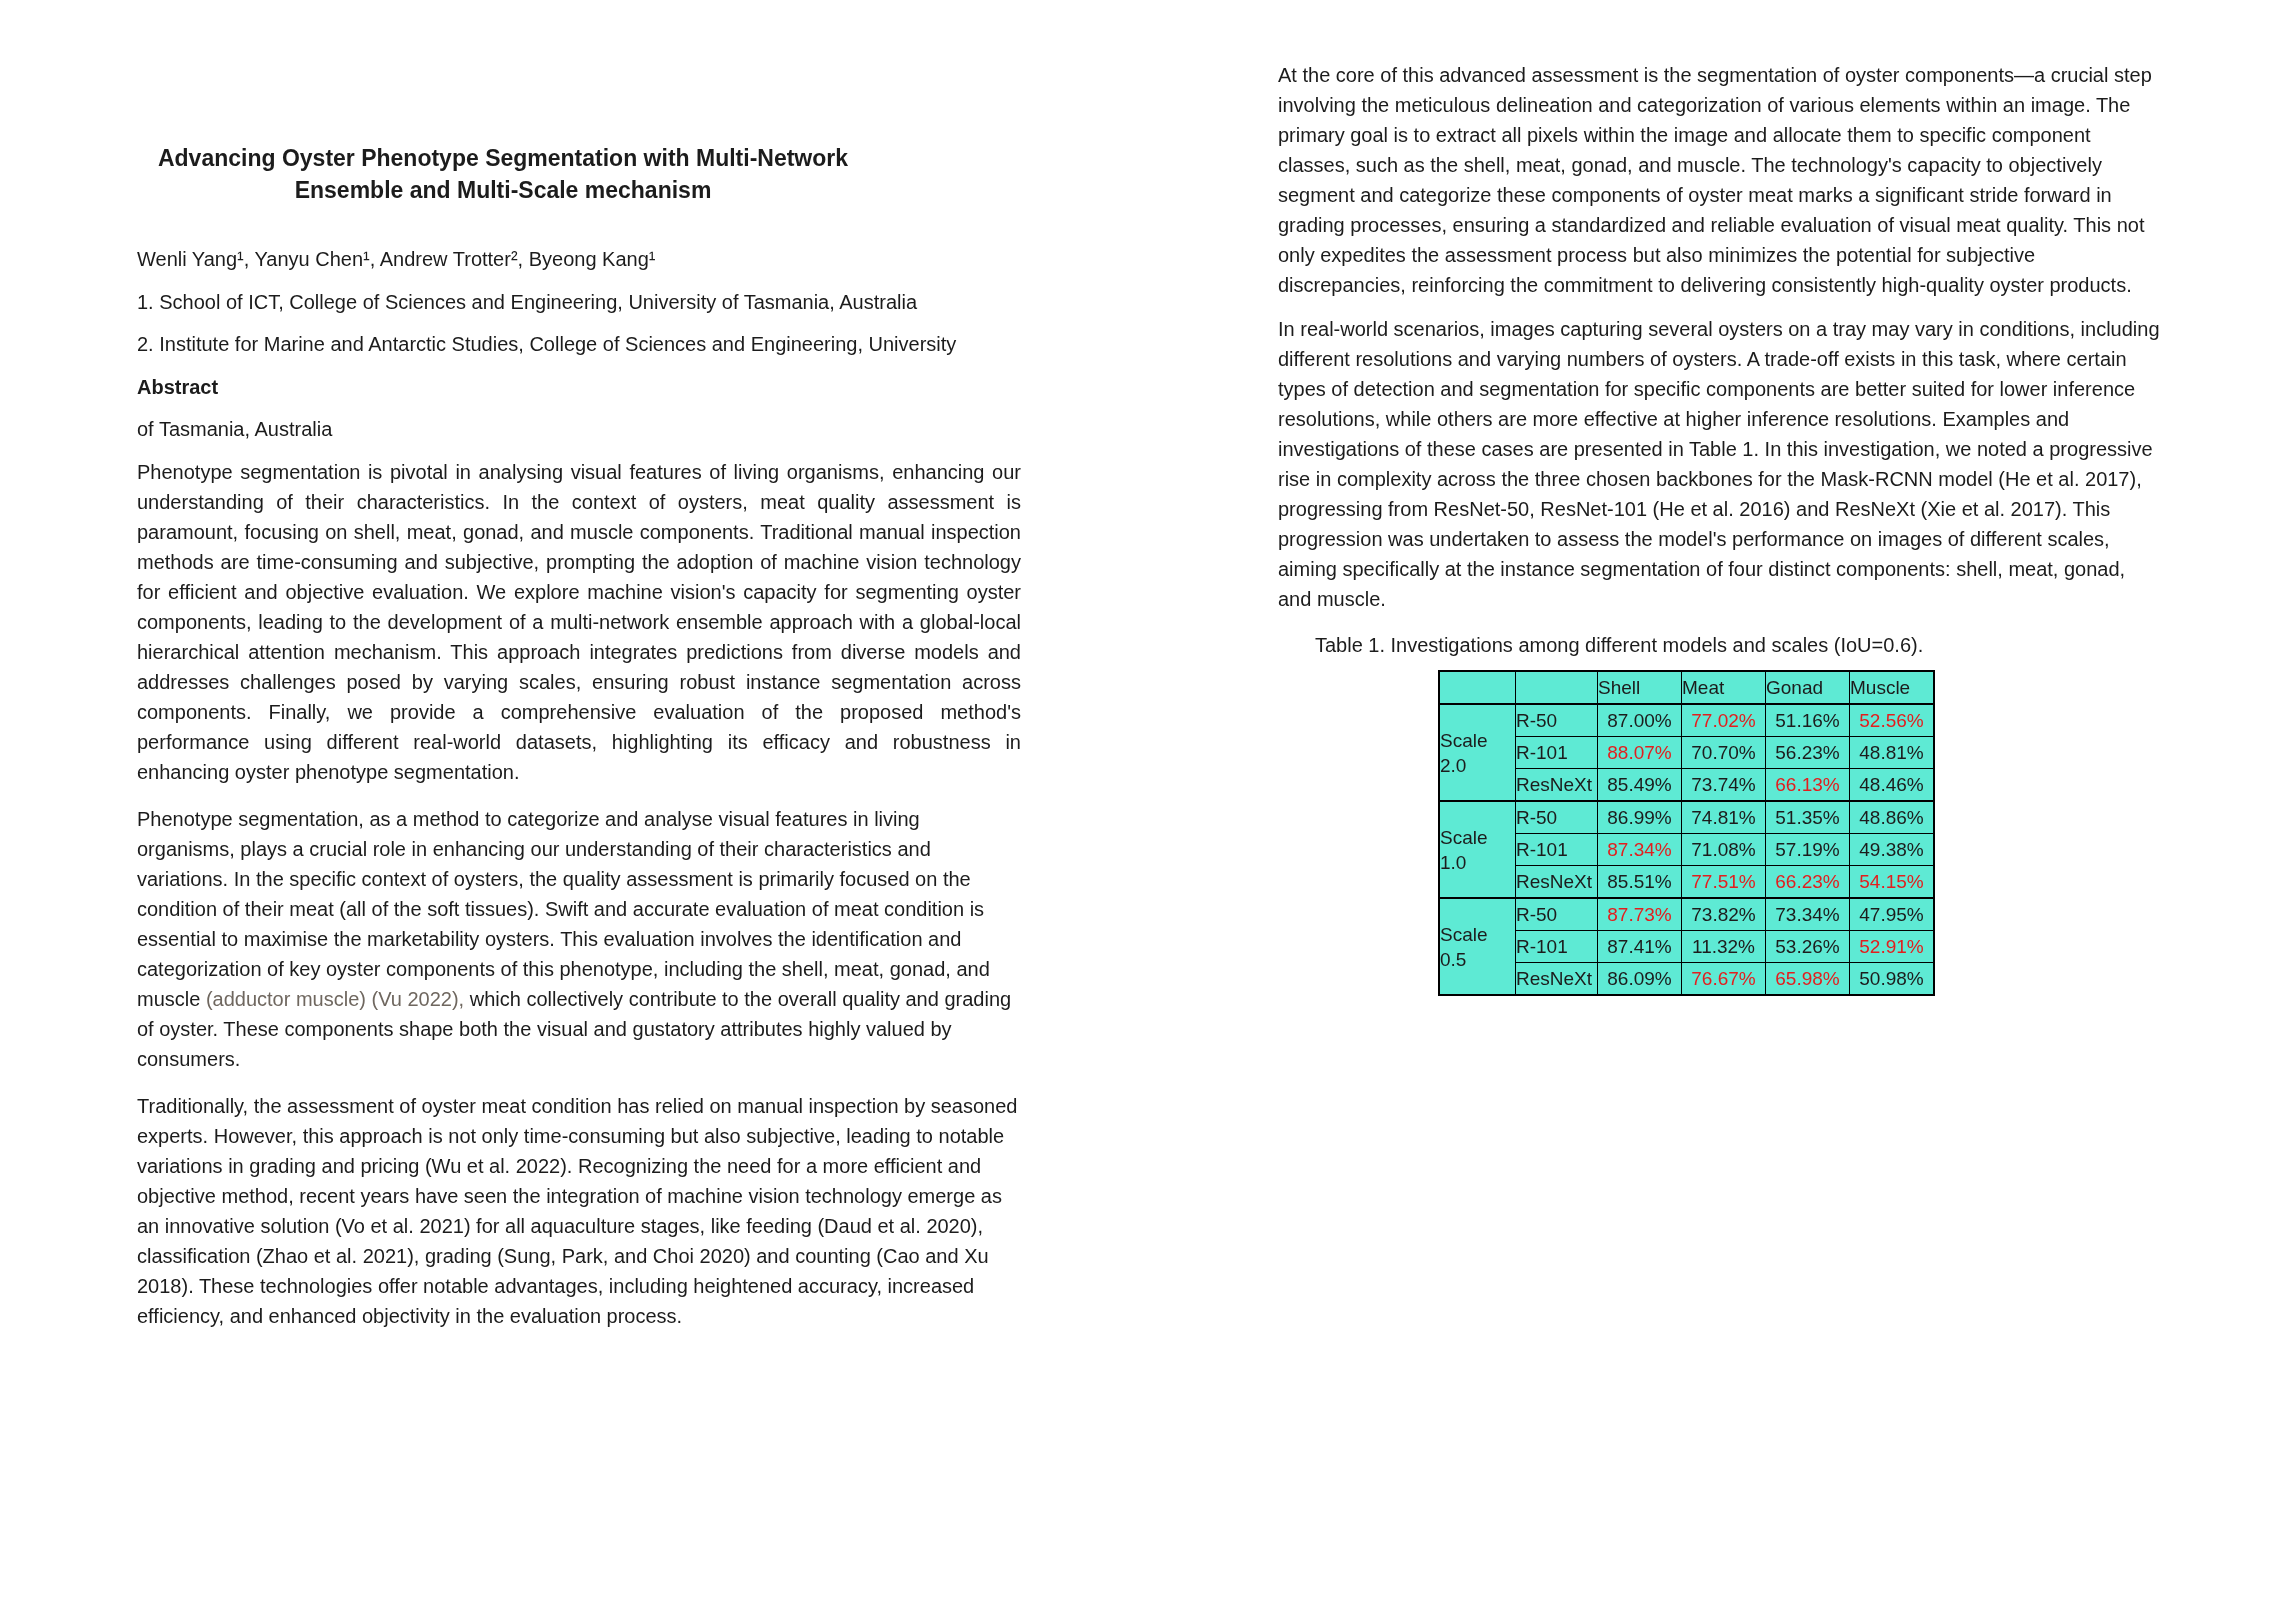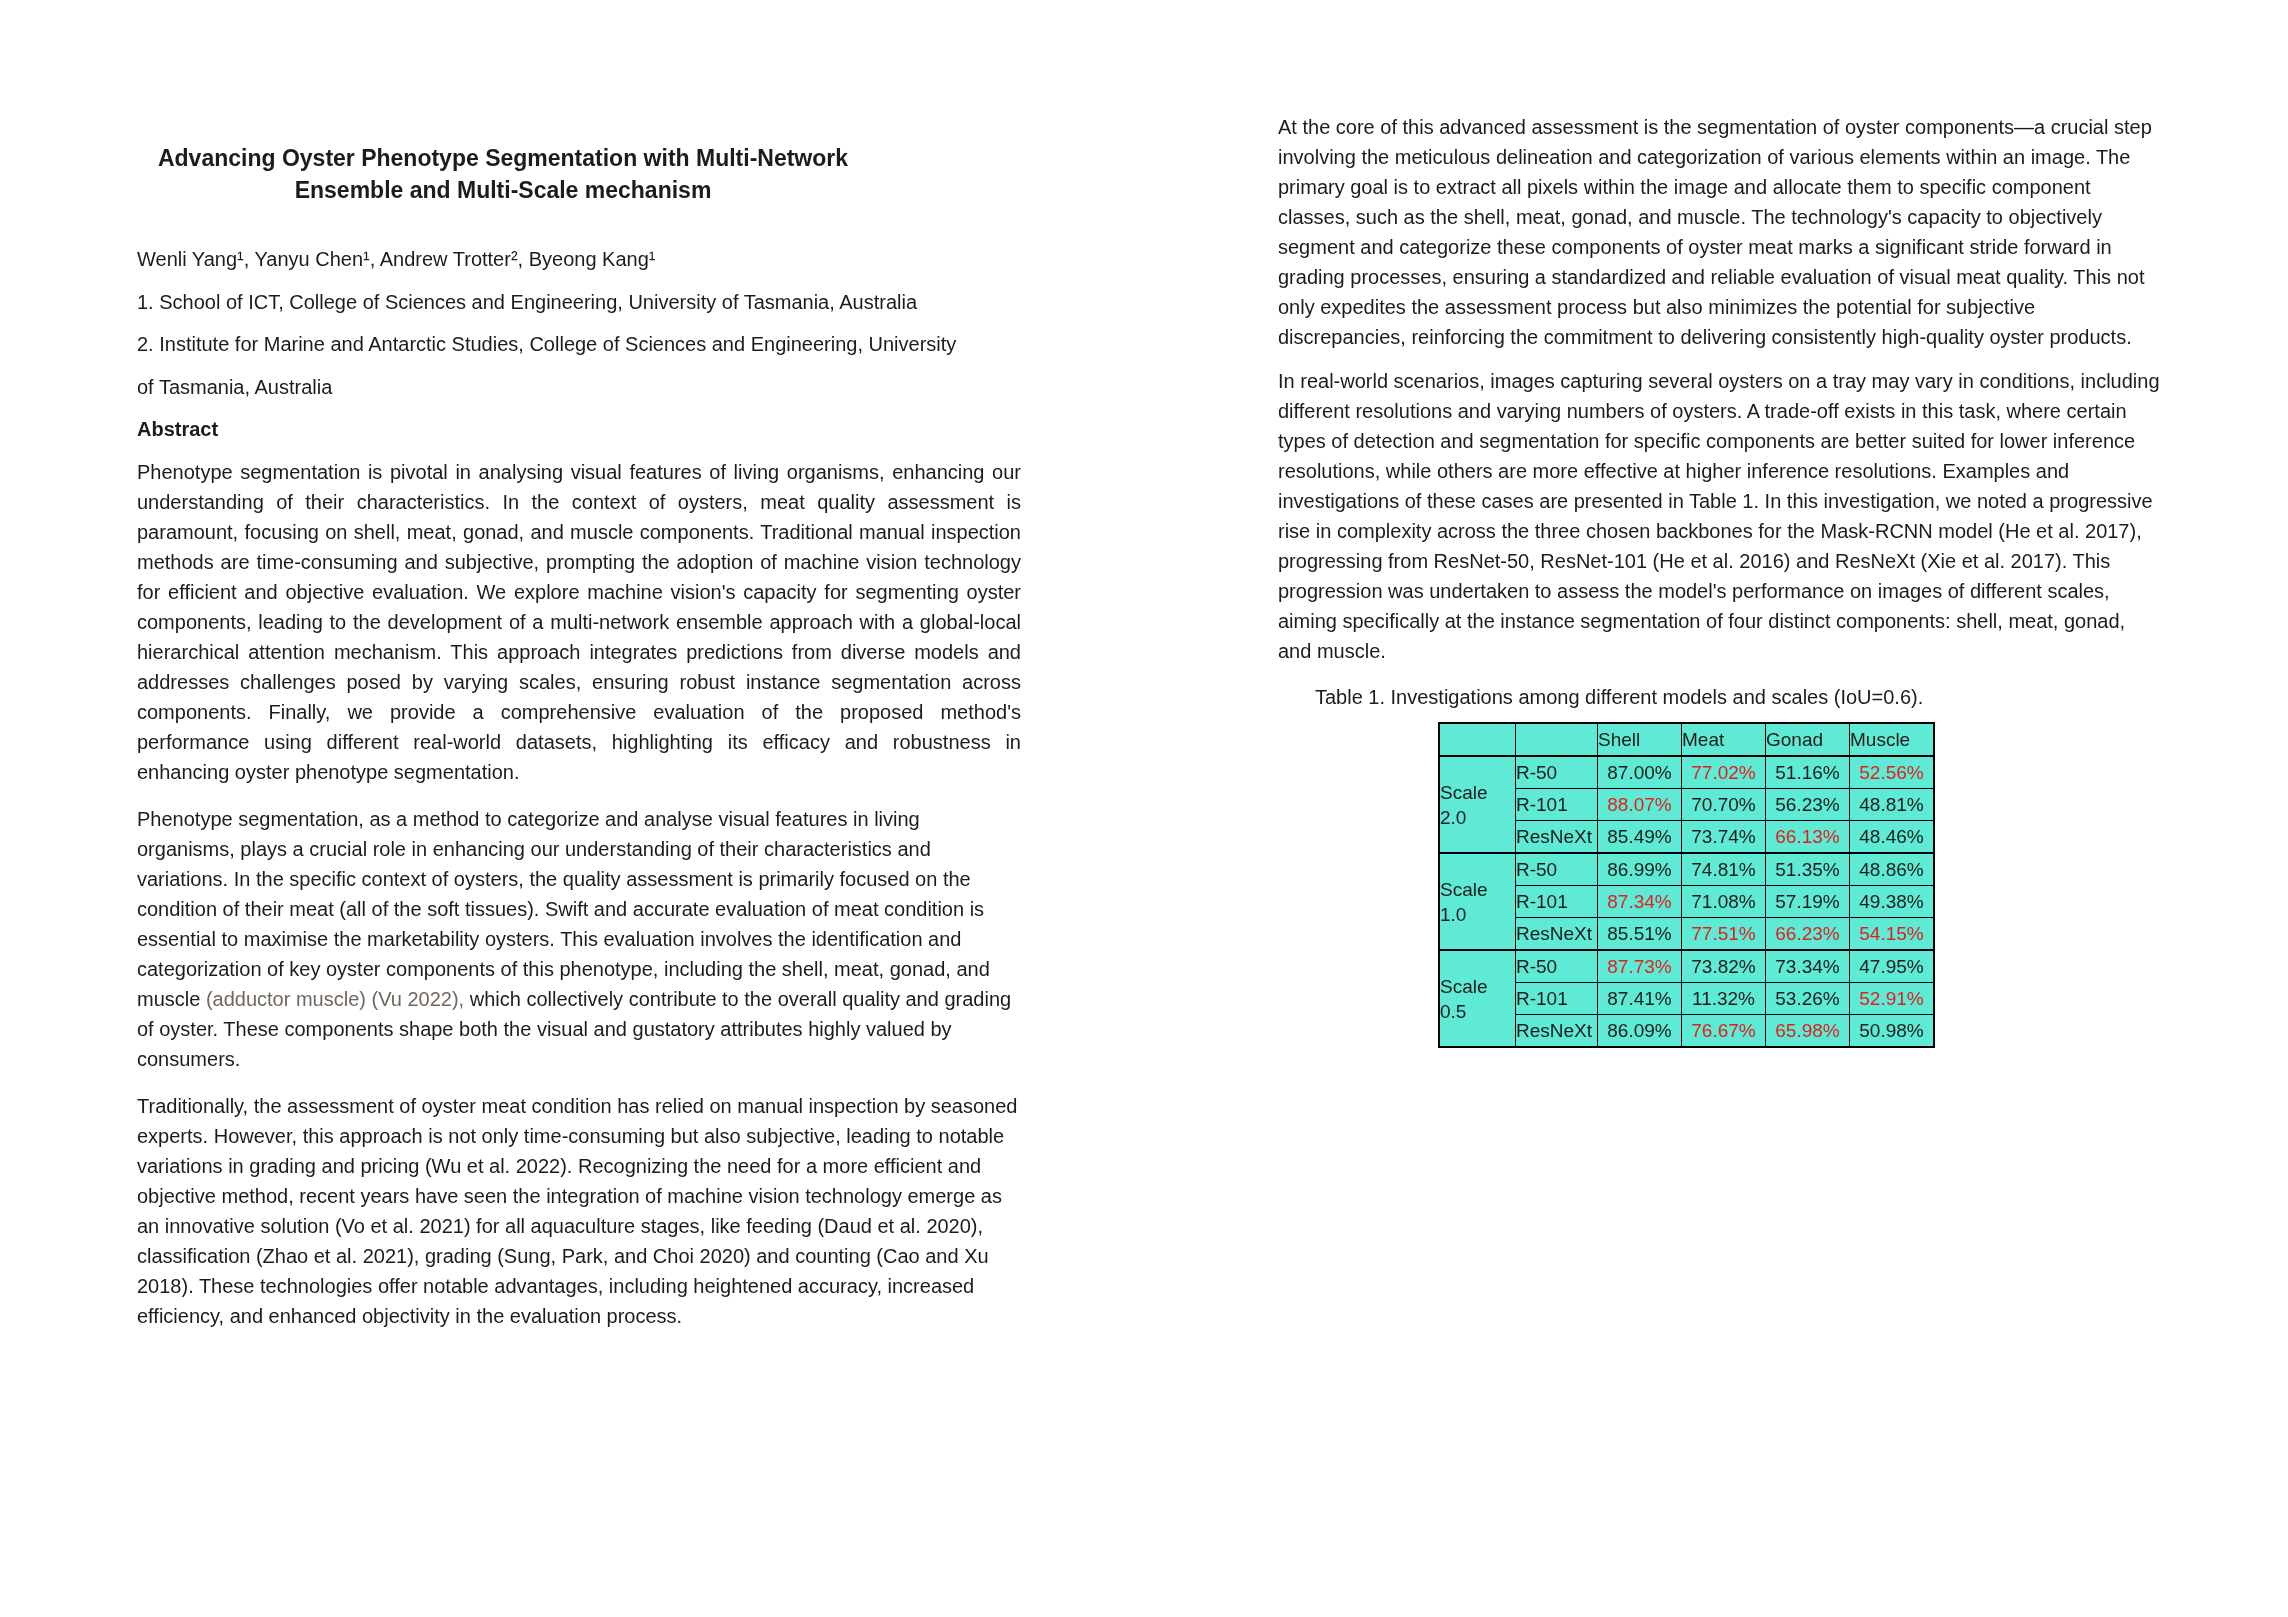--- a/index.html
+++ b/index.html
@@ -8,21 +8,21 @@
     width: 2288px;
     height: 1618px;
     background: #ffffff;
     color: #1c1c1c;
     font-family: "Liberation Sans", sans-serif;
     font-size: 20px;
     overflow: hidden;
   }
   .page { position: absolute; top: 0; width: 1144px; height: 1618px; box-sizing: border-box; }
   .page-left  { left: 0;      padding: 142px 0 0 137px; }
-  .page-right { left: 1144px; padding: 112px 0 0 134px; }
+  .page-right { left: 1144px; padding: 60px 0 0 134px; }
   .col { width: 884px; }
 
   .title {
     width: 732px;
     text-align: center;
     font-weight: bold;
     font-size: 23px;
     line-height: 32px;
     margin: 0 0 38px 0;
   }
@@ -78,23 +78,23 @@
 
       <div class="title">
         <div>Advancing Oyster Phenotype Segmentation with Multi-Network</div>
         <div>Ensemble and Multi-Scale mechanism</div>
       </div>
 
       <p class="meta-line">Wenli Yang¹, Yanyu Chen¹, Andrew Trotter², Byeong Kang¹</p>
 
       <p class="meta-line">1. School of ICT, College of Sciences and Engineering, University of Tasmania, Australia</p>
       <p class="meta-line">2. Institute for Marine and Antarctic Studies, College of Sciences and Engineering, University</p>
+      <p class="meta-line bold">Abstract</p>
+
       <p class="meta-line">of Tasmania, Australia</p>
-
-      <p class="meta-line bold">Abstract</p>
 
       <p class="body justify">Phenotype segmentation is pivotal in analysing visual features of living organisms, enhancing our understanding of their characteristics. In the context of oysters, meat quality assessment is paramount, focusing on shell, meat, gonad, and muscle components. Traditional manual inspection methods are time-consuming and subjective, prompting the adoption of machine vision technology for efficient and objective evaluation. We explore machine vision's capacity for segmenting oyster components, leading to the development of a multi-network ensemble approach with a global-local hierarchical attention mechanism. This approach integrates predictions from diverse models and addresses challenges posed by varying scales, ensuring robust instance segmentation across components. Finally, we provide a comprehensive evaluation of the proposed method's performance using different real-world datasets, highlighting its efficacy and robustness in enhancing oyster phenotype segmentation.</p>
 
 
 
       <p class="body"><span>Phenotype segmentation, as a method to categorize and analyse visual features in living organisms, plays a crucial role in enhancing our understanding of their characteristics and variations. In the specific context of oysters, the quality assessment is primarily focused on the condition of their meat (all of the soft tissues). Swift and accurate evaluation of meat condition is essential to maximise the marketability oysters. This evaluation involves the identification and categorization of key oyster components of this phenotype, including the shell, meat, gonad, and muscle </span><span class="muted-citation">(adductor muscle) (Vu 2022),</span><span> which collectively contribute to the overall quality and grading of oyster. These components shape both the visual and gustatory attributes highly valued by consumers.</span></p>
 
       <p class="body">Traditionally, the assessment of oyster meat condition has relied on manual inspection by seasoned experts. However, this approach is not only time-consuming but also subjective, leading to notable variations in grading and pricing (Wu et al. 2022). Recognizing the need for a more efficient and objective method, recent years have seen the integration of machine vision technology emerge as an innovative solution (Vo et al. 2021) for all aquaculture stages, like feeding (Daud et al. 2020), classification (Zhao et al. 2021), grading (Sung, Park, and Choi 2020) and counting (Cao and Xu 2018).  These technologies offer notable advantages, including heightened accuracy, increased efficiency, and enhanced objectivity in the evaluation process.</p>
 
     </div>

